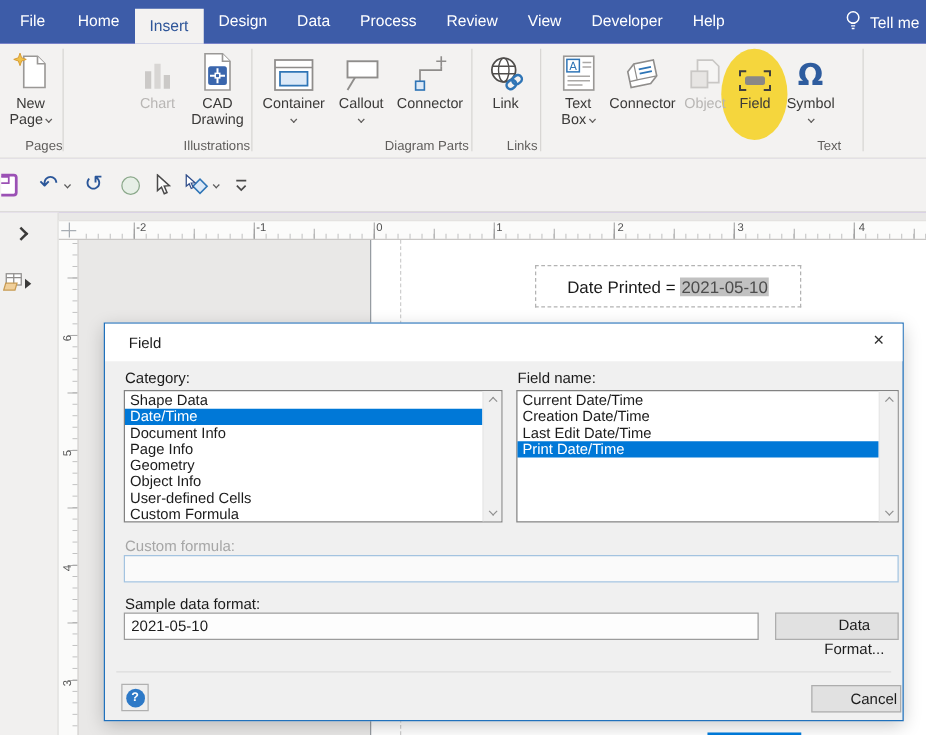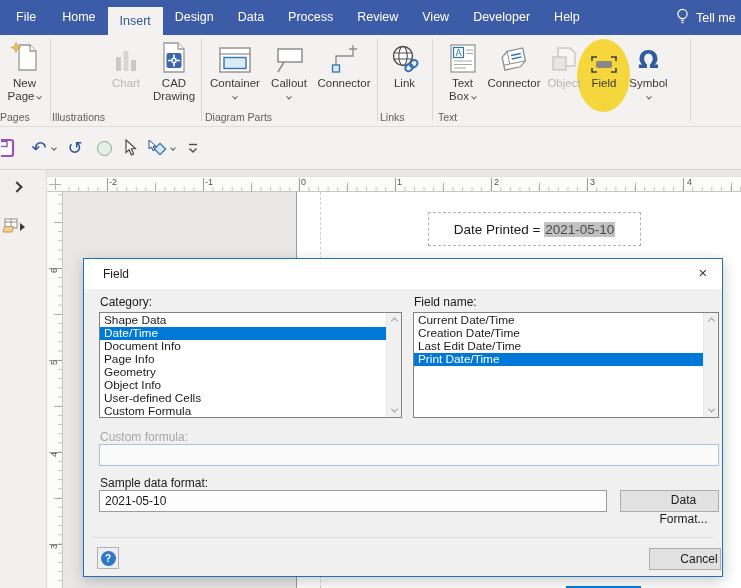--- a/index.html
+++ b/index.html
@@ -16,21 +16,21 @@
   .tab { color:#fff; font-size:12.5px; padding:0 12px; height:35px; line-height:35px; white-space:nowrap; }
   .tab.first { padding:0 14px; margin-left:2px; }
   .tab.active { background:#f3f2f1; color:#2f5699; height:28px; line-height:28px; align-self:flex-end; }
   .tellme { position:absolute; left:676px; top:0; height:35px; display:flex; align-items:center; gap:7px; color:#fff; font-size:12.5px; white-space:nowrap; }
 
   
   .ribbon { position:absolute; left:0; top:35px; width:741px; height:92px; background:#f3f2f1; border-bottom:1px solid #e0deda; }
   .rbtn { position:absolute; top:3px; height:74px; text-align:center; color:#3b3a39; font-size:11.5px; line-height:13px; cursor:default; }
   .rbtn .ic { height:36px; display:flex; align-items:flex-end; justify-content:center; margin-bottom:3px; }
   .rbtn.disabled { color:#b8b6b4; }
-  .grouplabel { position:absolute; top:76px; font-size:10.5px; color:#605e5c; text-align:left; }
+  .grouplabel { position:absolute; top:76px; font-size:10.5px; color:#605e5c; text-align:right; }
   .rsep { position:absolute; top:4px; height:82px; width:1px; background:#d8d6d4; }
   .hl-ellipse { position:absolute; left:577px; top:4px; width:53px; height:73px; border-radius:50%; background:#f5d63d; }
   .dd { display:inline-block; width:4px; height:4px; border-right:1.2px solid #605e5c; border-bottom:1.2px solid #605e5c; transform:rotate(45deg) translate(-1px,-1px); margin-left:3px; }
   .disabled .dd { border-color:#c3c1bf; }
   .dd-row { height:8px; }
   .omega { font-family:"DejaVu Sans",sans-serif; font-size:24px; line-height:28px; color:#2e5c9e; font-weight:bold; }
 
   
   .qat { position:absolute; left:0; top:127px; width:741px; height:43px; background:#f3f2f1; border-bottom:1px solid #d6d4d2; }
   .qicon { position:absolute; top:9px; height:24px; display:flex; align-items:center; justify-content:center; color:#2a5699; }

